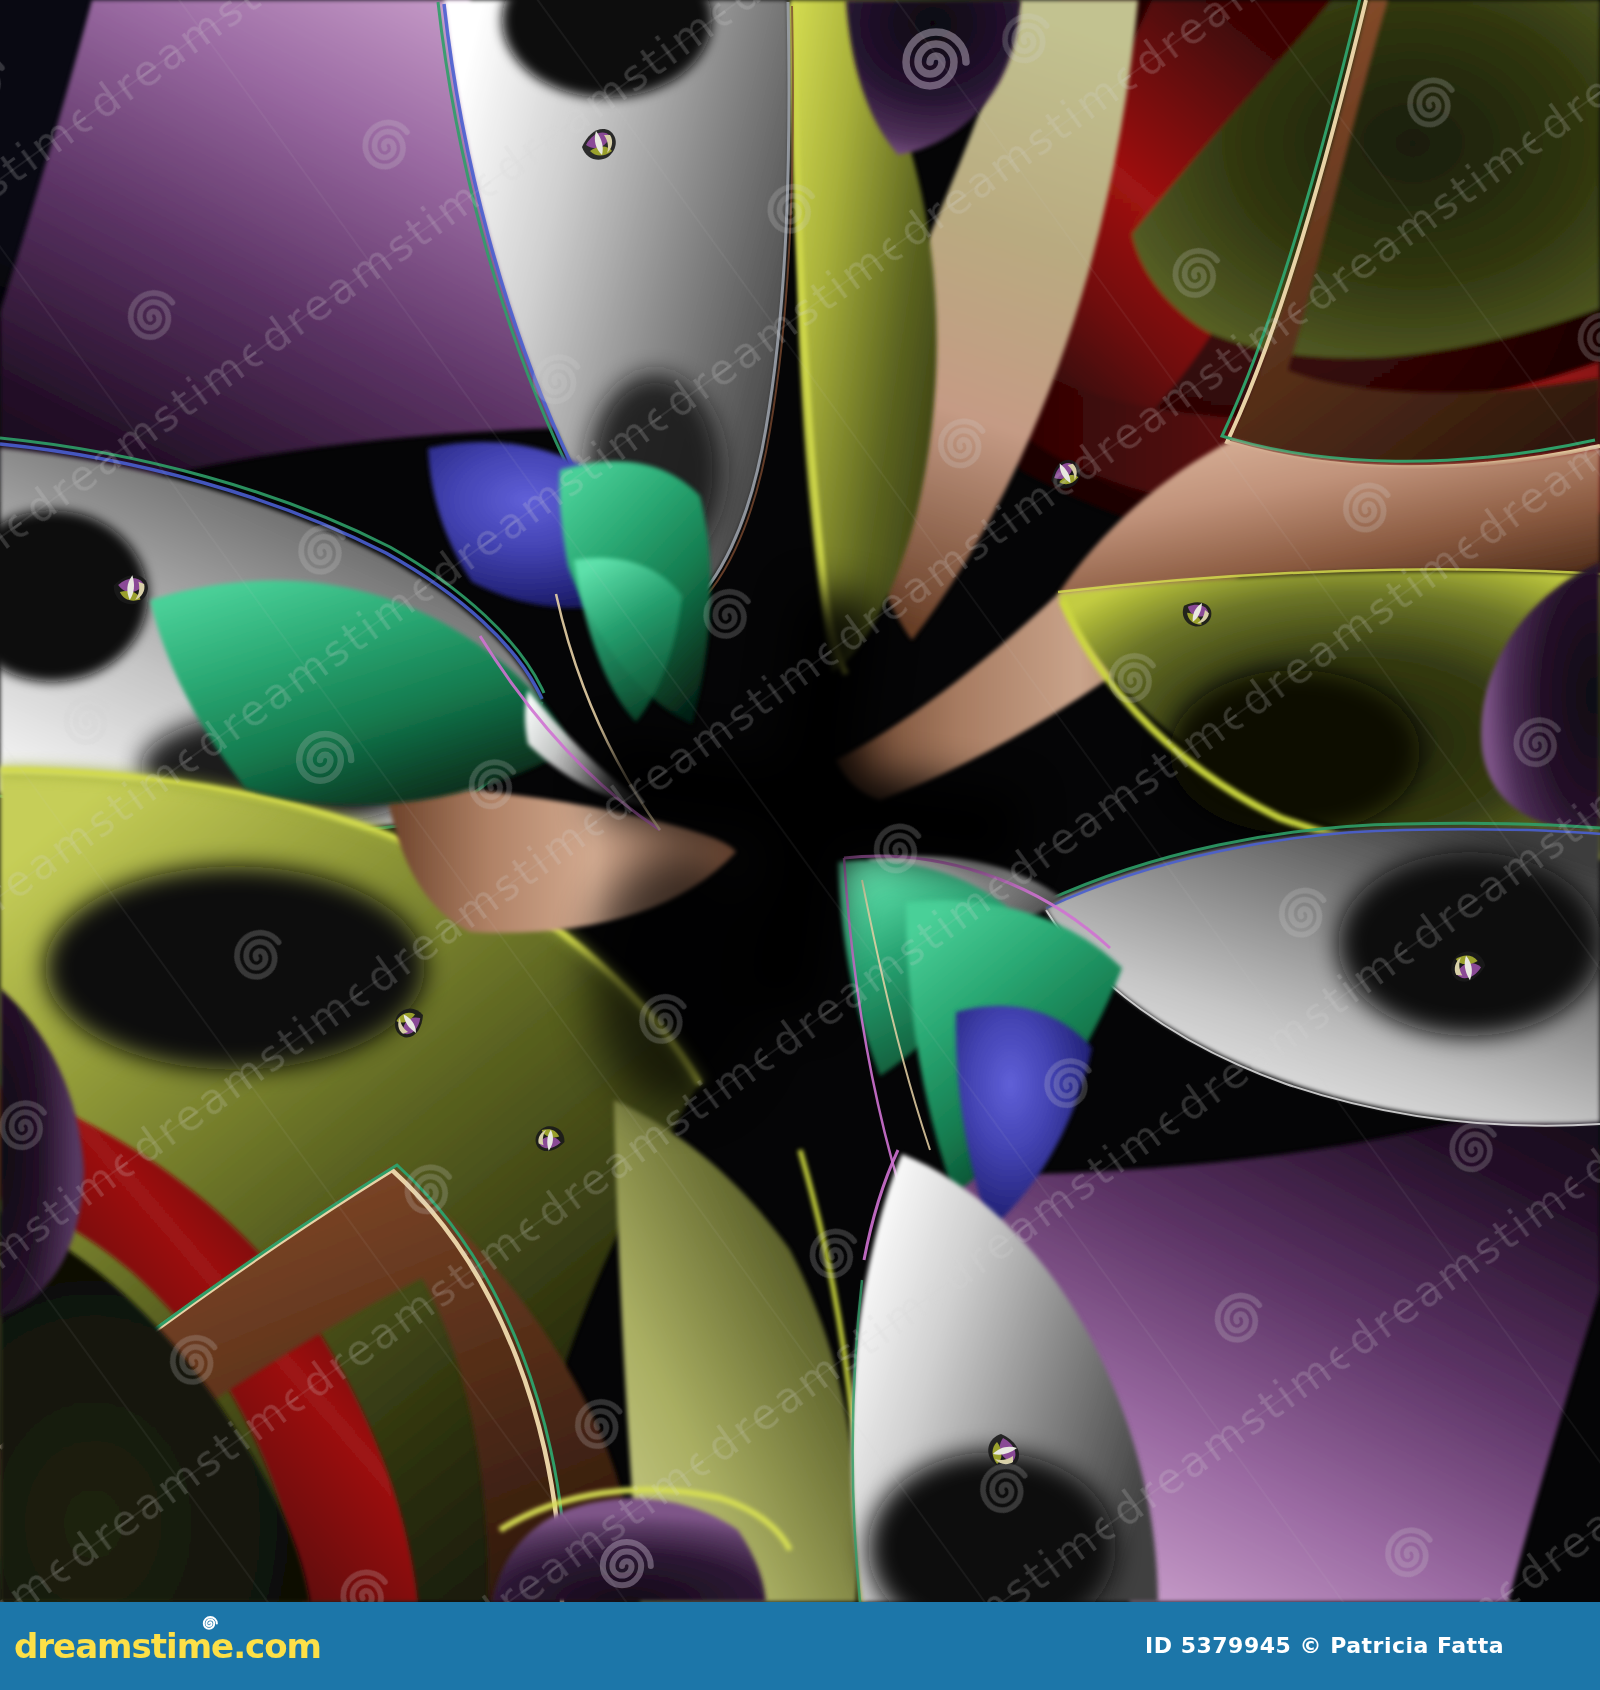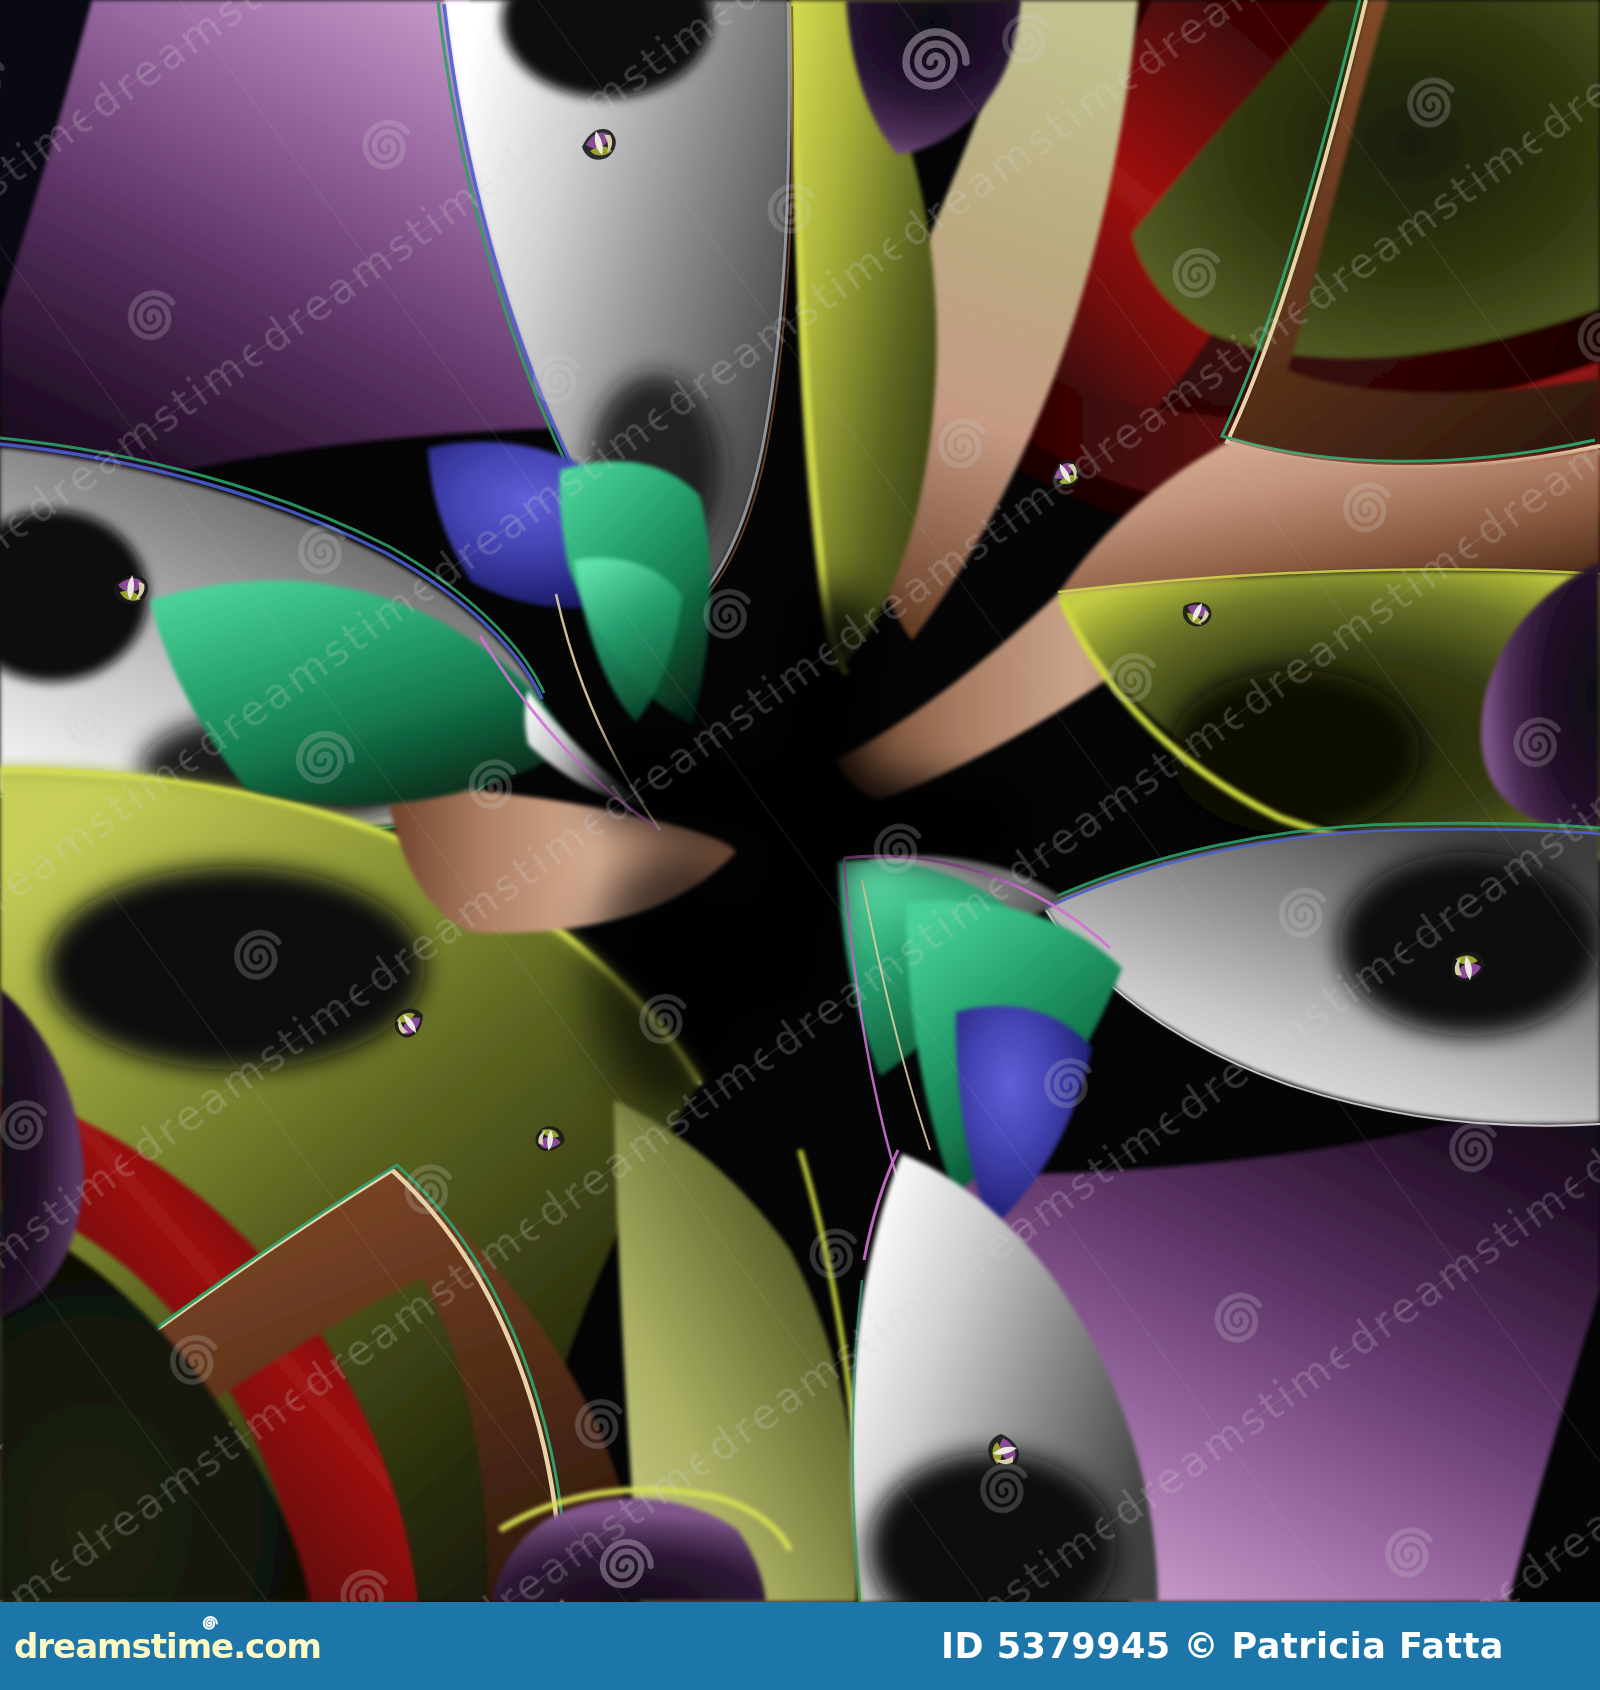--- a/index.html
+++ b/index.html
@@ -2,23 +2,23 @@
 <html><head>
 <meta charset="utf-8">
 <style>
   html,body{margin:0;padding:0;background:#000;}
   .page{width:1600px;height:1690px;position:relative;font-family:"DejaVu Sans",sans-serif;overflow:hidden;}
   .artwork{position:absolute;top:0;left:0;width:1600px;height:1602px;background:#050506;}
   .artwork svg{display:block;}
   .footer{position:absolute;left:0;top:1602px;width:1600px;height:88px;background:#1c76a9;
           display:flex;align-items:center;justify-content:space-between;box-sizing:border-box;
           padding:0 96px 0 14px;}
-  .brand{position:relative;color:#fef9c3;font-size:34px;font-weight:bold;letter-spacing:-1px;line-height:1;}
+  .brand{position:relative;color:#fde047;font-size:34px;font-weight:bold;letter-spacing:-1px;line-height:1;}
   .brand-spiral{position:absolute;left:185px;top:-14px;width:22px;height:17px;}
-  .credit{color:#fff;font-size:35px;font-weight:bold;letter-spacing:0.5px;line-height:1;}
+  .credit{color:#fff;font-size:22px;font-weight:bold;letter-spacing:0.5px;line-height:1;}
 </style>
 </head>
 <body>
 
 <div class="page">
   <div class="artwork">
     <svg width="1600" height="1602" viewBox="0 0 1600 1602">
       <defs>
         <linearGradient id="gPur" x1="0.72" y1="0" x2="0.05" y2="1">
           <stop offset="0" stop-color="#c79cc9"></stop>

